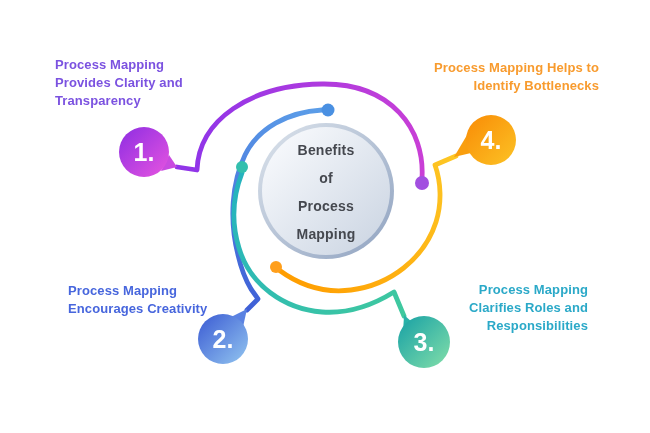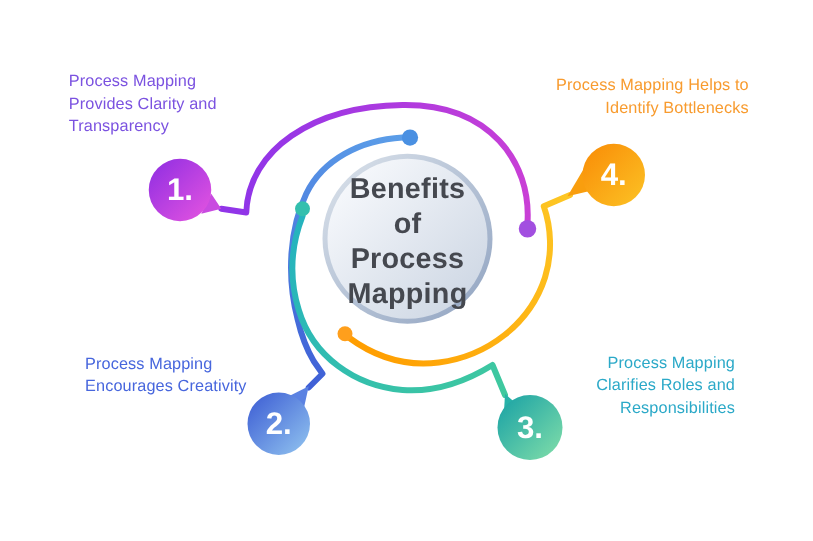--- a/index.html
+++ b/index.html
@@ -1,24 +1,24 @@
 <!DOCTYPE html>
 <html><head>
 <meta charset="utf-8">
 <style>
   html,body{margin:0;padding:0;}
   body{font-family:"Liberation Sans","DejaVu Sans",sans-serif;}
   .canvas{position:relative;width:650px;height:433px;overflow:hidden;}
-  .label{position:absolute;font-size:13px;font-weight:400;line-height:18px;white-space:pre-line;letter-spacing:.1px;}
+  .label{position:absolute;font-size:13px;font-weight:700;line-height:18px;white-space:pre-line;letter-spacing:.1px;}
   .label.right{text-align:right;}
   .diagram-svg{position:absolute;left:0;top:0;}
   .badge-num{position:absolute;width:50px;height:50px;line-height:50px;text-align:center;
              font-size:25px;font-weight:700;user-select:none;}
   .center-title{position:absolute;left:251px;top:136px;width:150px;height:112px;
-                text-align:center;font-size:23px;font-weight:700;line-height:28px;
+                text-align:center;font-size:14px;font-weight:700;line-height:28px;
                 white-space:pre-line;letter-spacing:.2px;}
 </style>
 </head>
 <body>
 
 <div class="canvas" style="background: rgb(255, 255, 255);">
 
   <svg class="diagram-svg" width="650" height="433" viewBox="0 0 650 433">
     <defs>
       <linearGradient id="g1" x1="0" y1="0" x2="1" y2="1">

